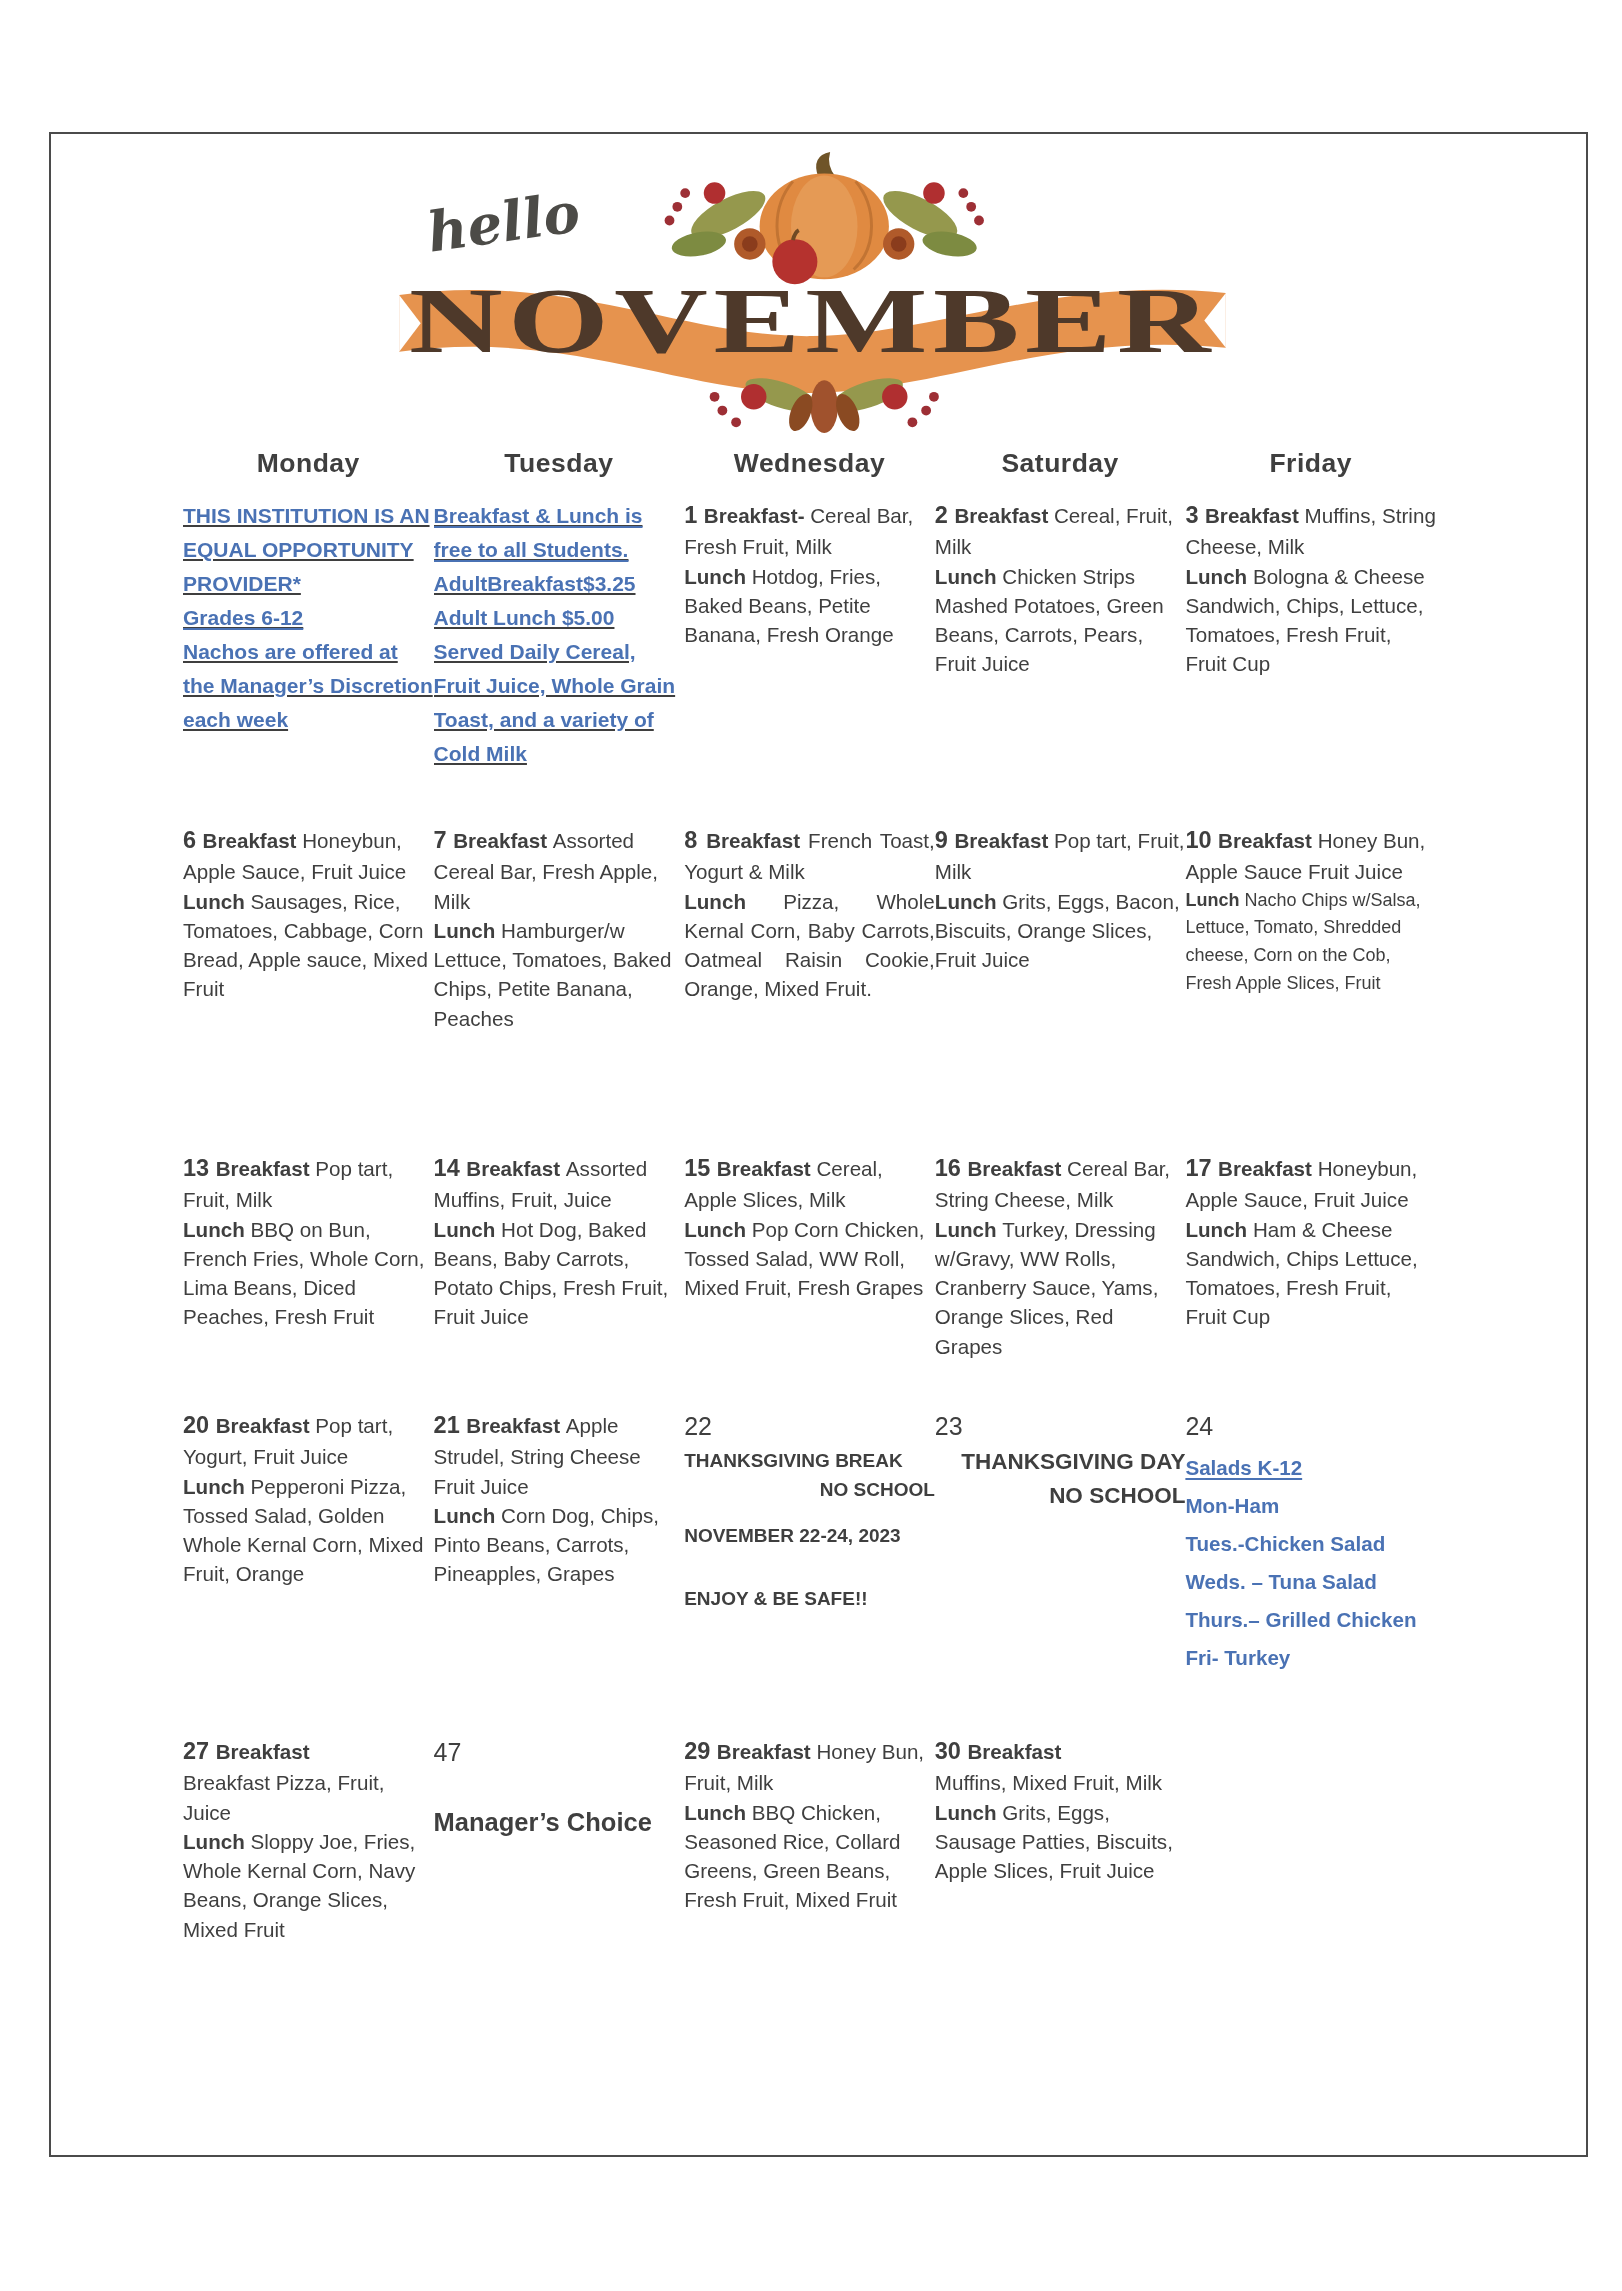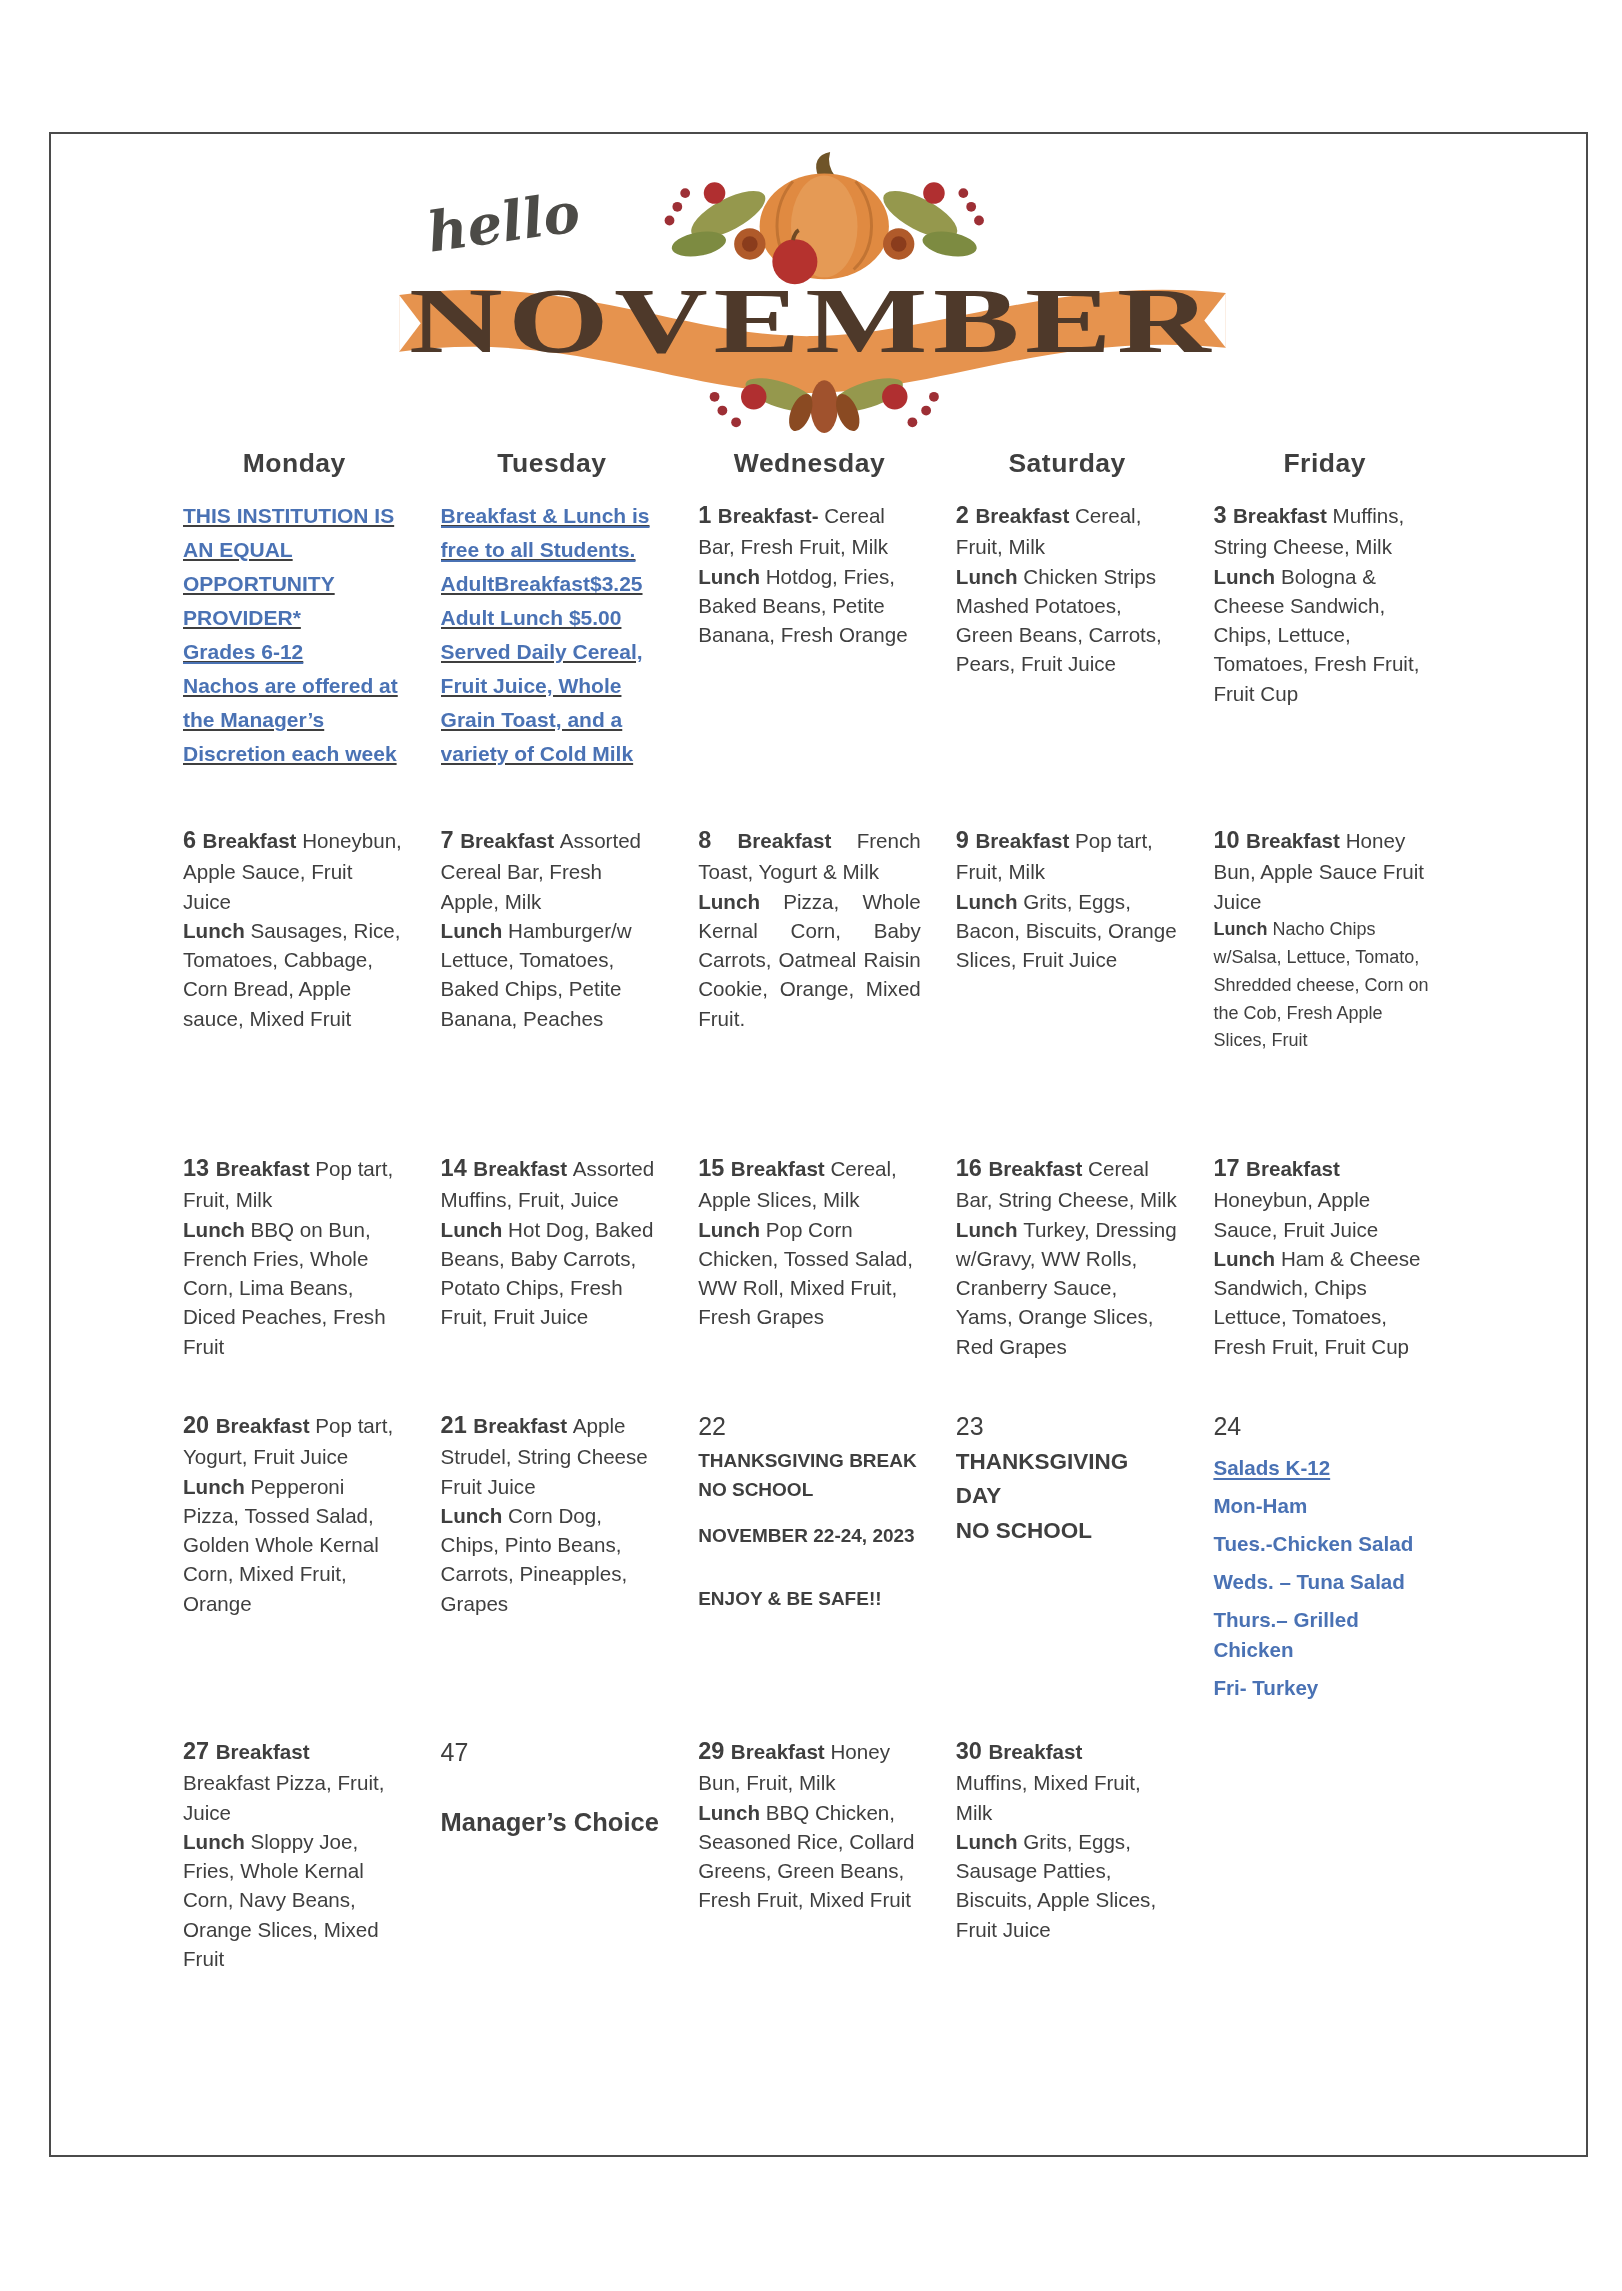--- a/index.html
+++ b/index.html
@@ -19,35 +19,34 @@
   }
   .header-art{
     position:absolute;left:340px;top:15.7px;
     width:843px;height:286px;
   }
   .calendar{
     position:absolute;left:132px;top:314px;width:1253px;
     display:grid;
     grid-template-columns:repeat(5,1fr);
     grid-template-rows:51px 325px 328px 257px 326px 274px;
-    column-gap:35px;
   }
   .day-header{
     font-size:26.5px;font-weight:700;text-align:center;
     color:var(--ink,#3f3f3f);letter-spacing:0.5px;
   }
   .cell{font-size:20.6px;line-height:1.42;overflow:hidden;}
   .cell p.para{margin:0;padding:0;}
   .blue-cell{font-size:21px;line-height:1.62;text-decoration:underline;}
   .b{font-weight:700;}
   .blue{color:var(--blue,#4a72b4);font-weight:700;}
   .u{text-decoration:underline;text-underline-offset:2.9px;text-decoration-thickness:2px;}
   .num{font-weight:700;font-size:23.5px;}
   .n22{font-size:25px;}
-  .center{text-align:left;}
+  .center{text-align:right;}
   .just{text-align:justify;}
   .lg{font-size:25.5px;}
   .sm{font-size:18px;line-height:1.55;}
   .t19{font-size:19px;}
   .t23{font-size:22.5px;line-height:1.55;}
   .gap1{margin-top:15.7px !important;}
   .gap2{margin-top:33px !important;}
   .gapS{margin-top:8.8px !important;}
 </style>
 </head>

